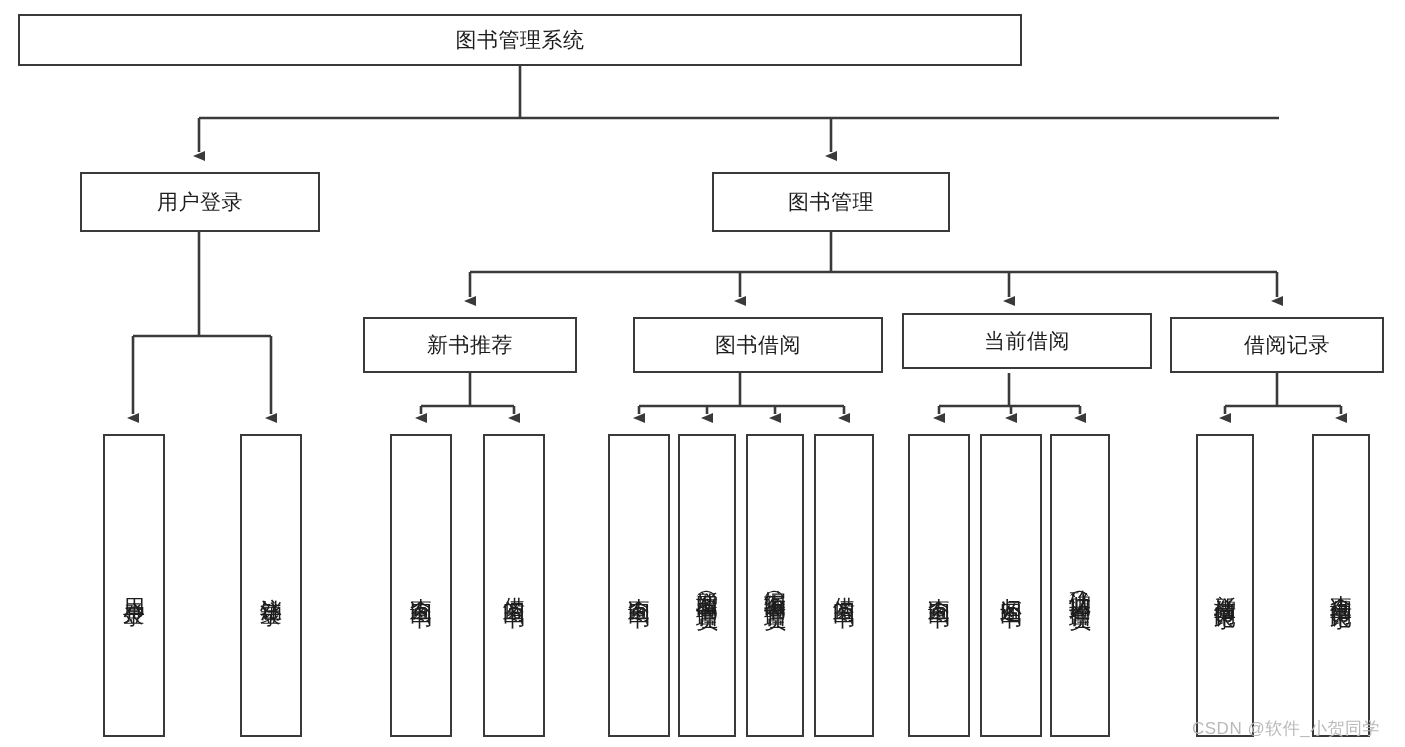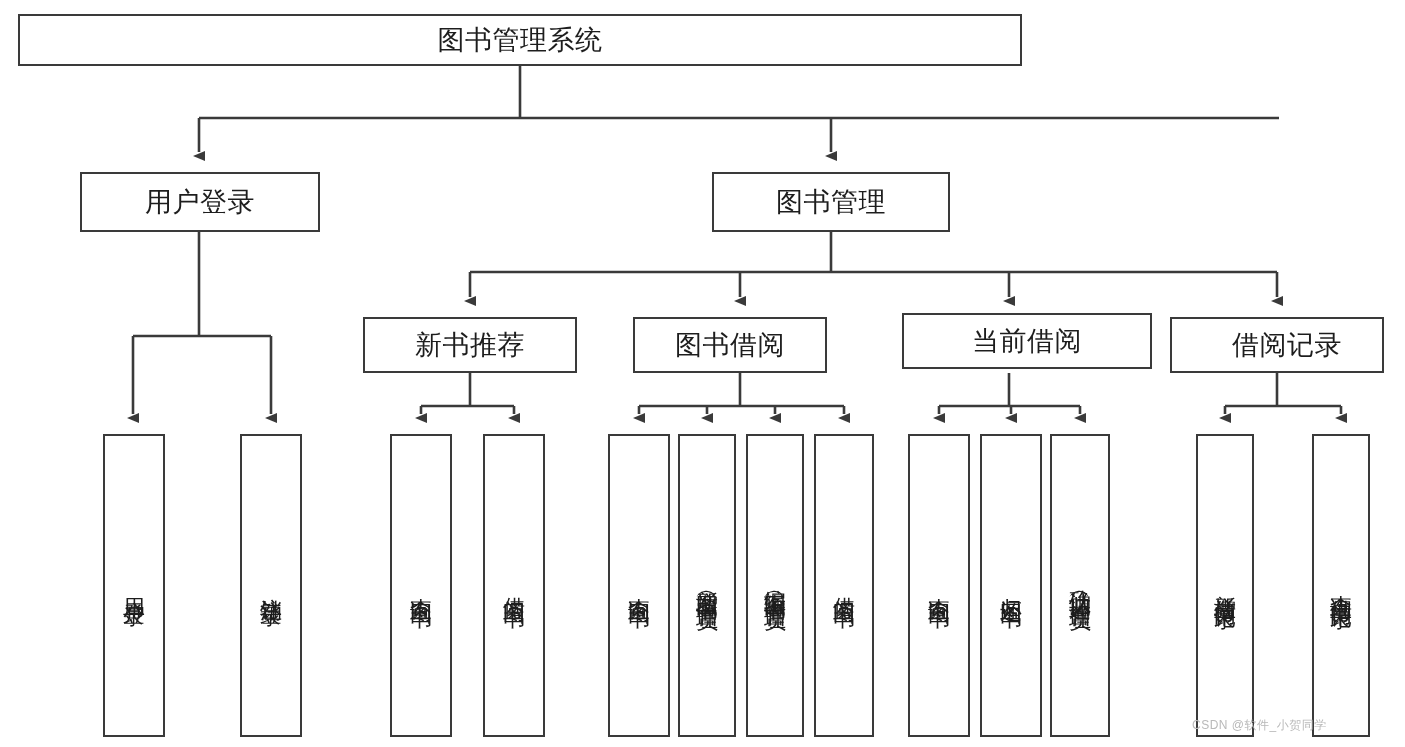--- a/index.html
+++ b/index.html
@@ -28,41 +28,41 @@
     position: absolute;
     box-sizing: border-box;
     border: 2px solid #3a3a3a;
     background: #ffffff;
     display: flex;
     align-items: center;
     justify-content: center;
     color: #1d1d1d;
   }
   .node .label {
-    font-size: 27px;
+    font-size: 21px;
     line-height: 1.28;
     letter-spacing: 0.5px;
     white-space: nowrap;
   }
   .node.vertical {
     align-items: center;
     justify-content: center;
   }
   .node.vertical .label {
     writing-mode: vertical-rl;
     text-orientation: upright;
     font-size: 22px;
     line-height: 1.18;
     letter-spacing: 3px;
     white-space: nowrap;
     max-height: 100%;
   }
   .watermark {
     position: absolute;
-    font-size: 12px;
+    font-size: 17px;
     color: #b9b9b9;
     white-space: nowrap;
     letter-spacing: 0.5px;
   }
 </style>
 </head>
 <body>
 
 <div id="canvas">
 
@@ -123,21 +123,21 @@
   <div class="node" id="l1-0" style="left: 80px; top: 172px; width: 240px; height: 60px;">
     <span class="label">用户登录</span>
   </div>
   <div class="node" id="l2-0" style="left: 363px; top: 317px; width: 214px; height: 56px;">
     <span class="label">新书推荐</span>
   </div>
 
   <div class="node" id="l1-1" style="left: 712px; top: 172px; width: 238px; height: 60px;">
     <span class="label">图书管理</span>
   </div>
-  <div class="node" id="l2-1" style="left: 633px; top: 317px; width: 194px; height: 56px;">
+  <div class="node" id="l2-1" style="left: 633px; top: 317px; width: 250px; height: 56px;">
     <span class="label">图书借阅</span>
   </div>
   <div class="node" id="l2-2" style="left: 902px; top: 313px; width: 250px; height: 56px;">
     <span class="label">当前借阅</span>
   </div>
   <div class="node" id="l2-3" style="left: 1170px; top: 317px; width: 214px; height: 56px; padding-left: 20px;">
     <span class="label">借阅记录</span>
   </div>
 
   <div class="node vertical" id="lf-0" style="left: 103px; top: 434px; width: 62px; height: 303px;">

